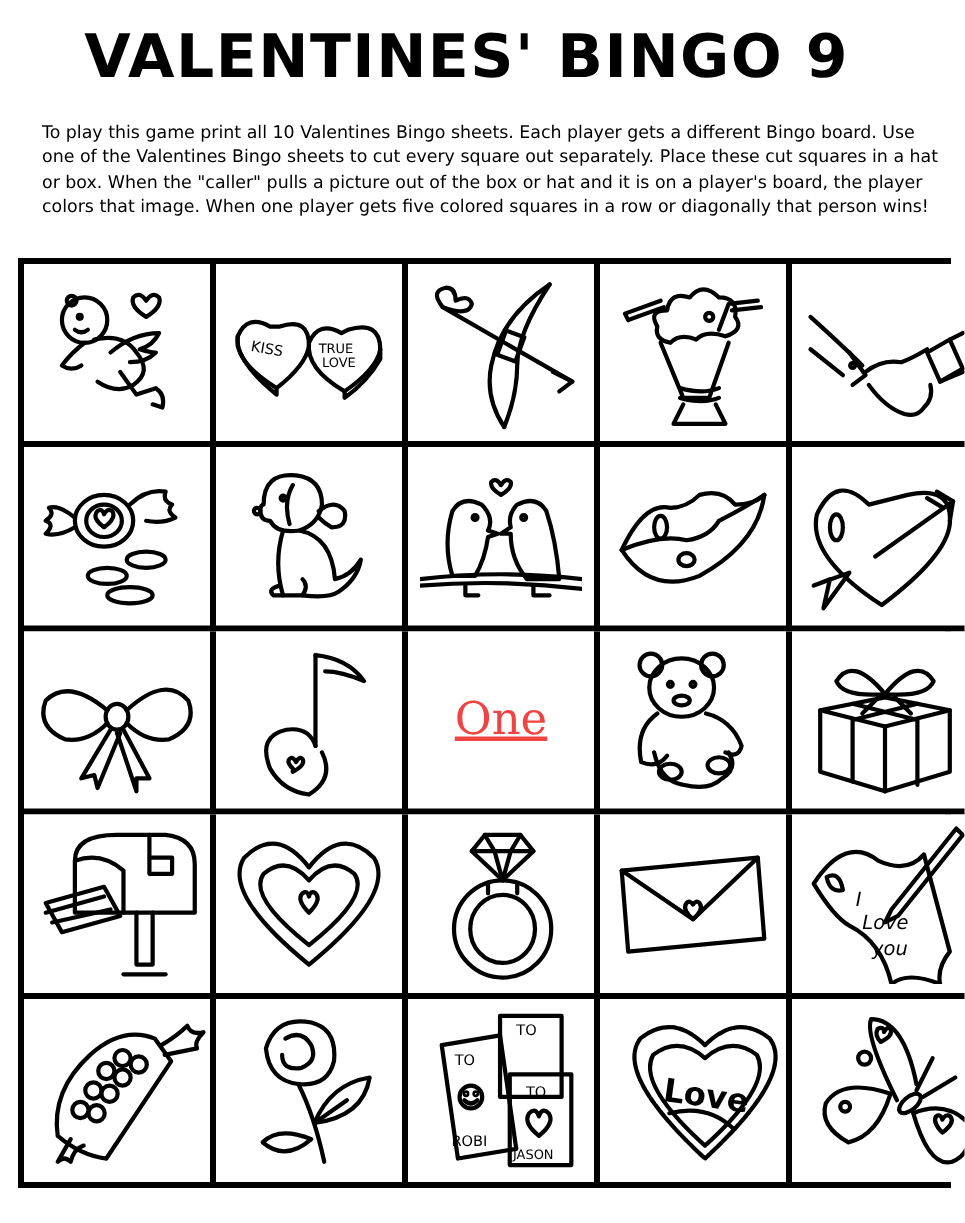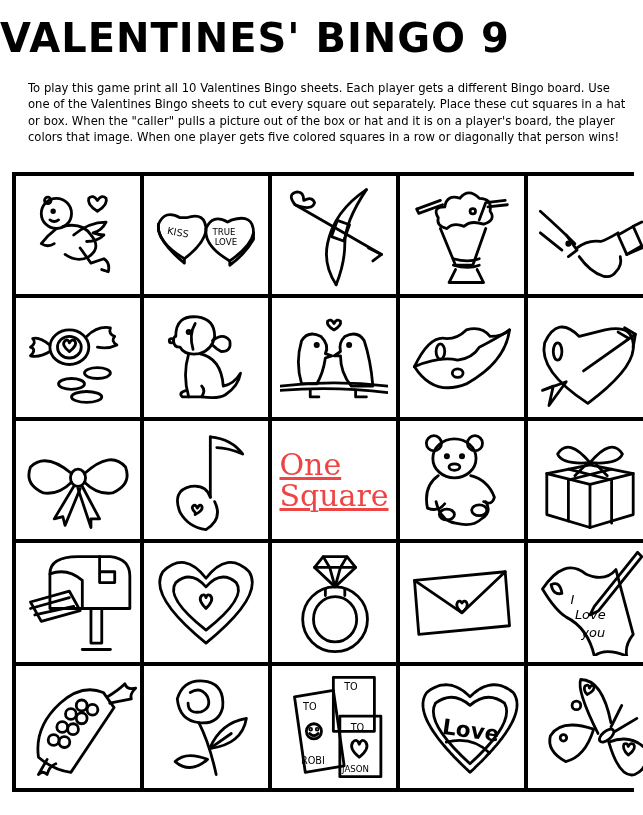--- a/index.html
+++ b/index.html
@@ -1,18 +1,18 @@
 <!DOCTYPE html>
 <html><head>
 <meta charset="utf-8">
 <style>
   html, body { margin: 0; padding: 0; background: #ffffff; }
   body { width: 643px; height: 815px; position: relative; overflow: hidden; font-family: "DejaVu Sans", sans-serif; color: #000; }
   .title {
-    position: absolute; left: 0; top: 14px; width: 566px; text-align: left;
+    position: absolute; left: 0; top: 14px; width: 566px; text-align: right;
     font-family: "DejaVu Sans", sans-serif; font-weight: bold; font-size: 40px;
     letter-spacing: 1px; line-height: 48px; color: #000;
   }
   .instructions {
     position: absolute; left: 28px; top: 80px; width: 600px;
     font-family: "DejaVu Sans", sans-serif; font-size: 11.6px; line-height: 16.4px; color: #000;
   }
   .board {
     position: absolute; left: 12px; top: 172px; width: 622px; height: 620px;
     box-sizing: border-box; border: 4px solid #000;
@@ -165,21 +165,20 @@
     <svg viewBox="0 0 100 100">
       <path d="M54 10 v56"></path>
       <path d="M54 10 q20 2 30 16 q-14 -6 -24 -6"></path>
       <path d="M54 66 q-4 -12 -18 -10 q-18 4 -10 24 q8 14 24 16 q16 -10 8 -26"></path>
       <path d="M40 80 q-4 -4 -2 -6 q2 -2 4 2 q2 -4 4 -2 q2 4 -6 8 z"></path>
     </svg>
   </div>
   <div class="cell">
     <div class="free-text">
       <div>One</div>
-      <div>Square</div>
     </div>
   </div>
   <div class="cell">
     <svg viewBox="0 0 100 100">
       <circle cx="24" cy="16" r="7"></circle>
       <circle cx="62" cy="16" r="7"></circle>
       <ellipse cx="43" cy="30" rx="20" ry="18"></ellipse>
       <circle cx="36" cy="28" r="1.5"></circle>
       <circle cx="50" cy="28" r="1.5"></circle>
       <ellipse cx="43" cy="38" rx="5" ry="3"></ellipse>

